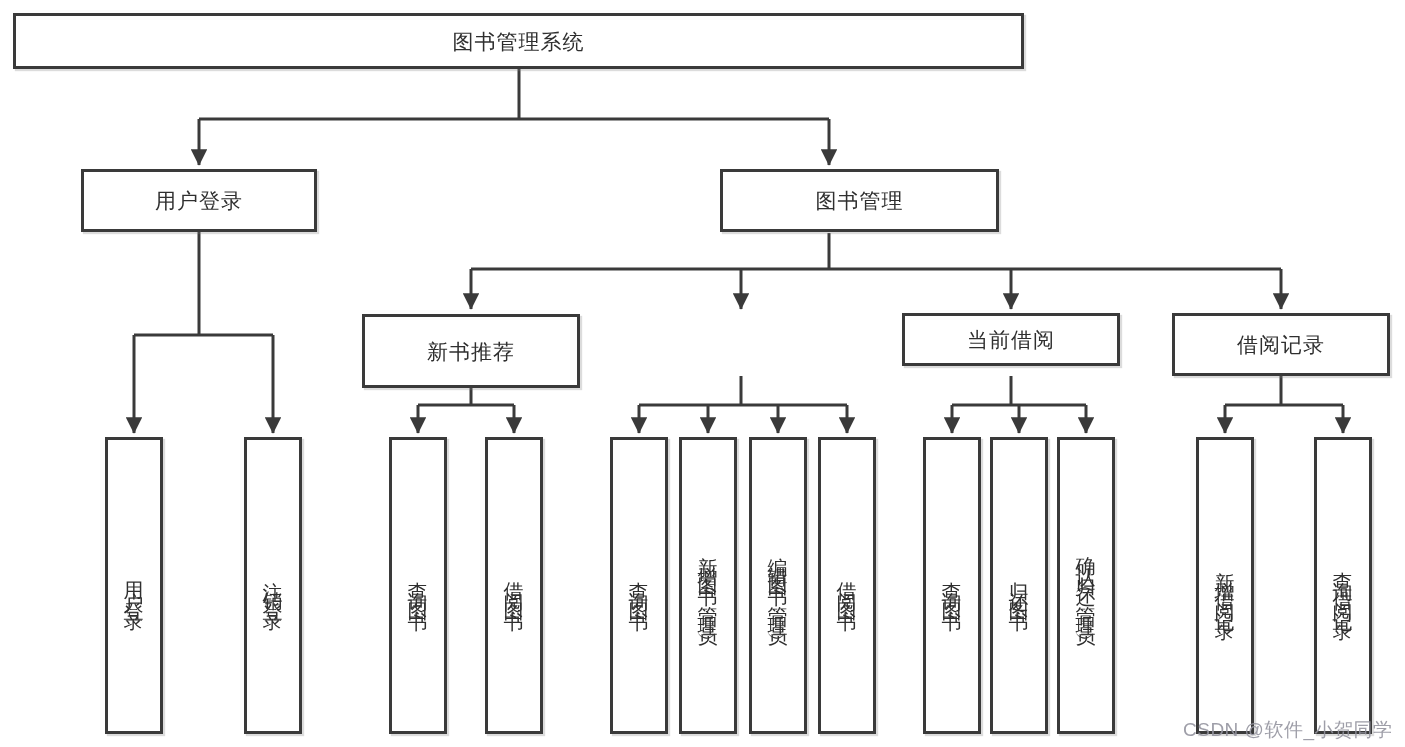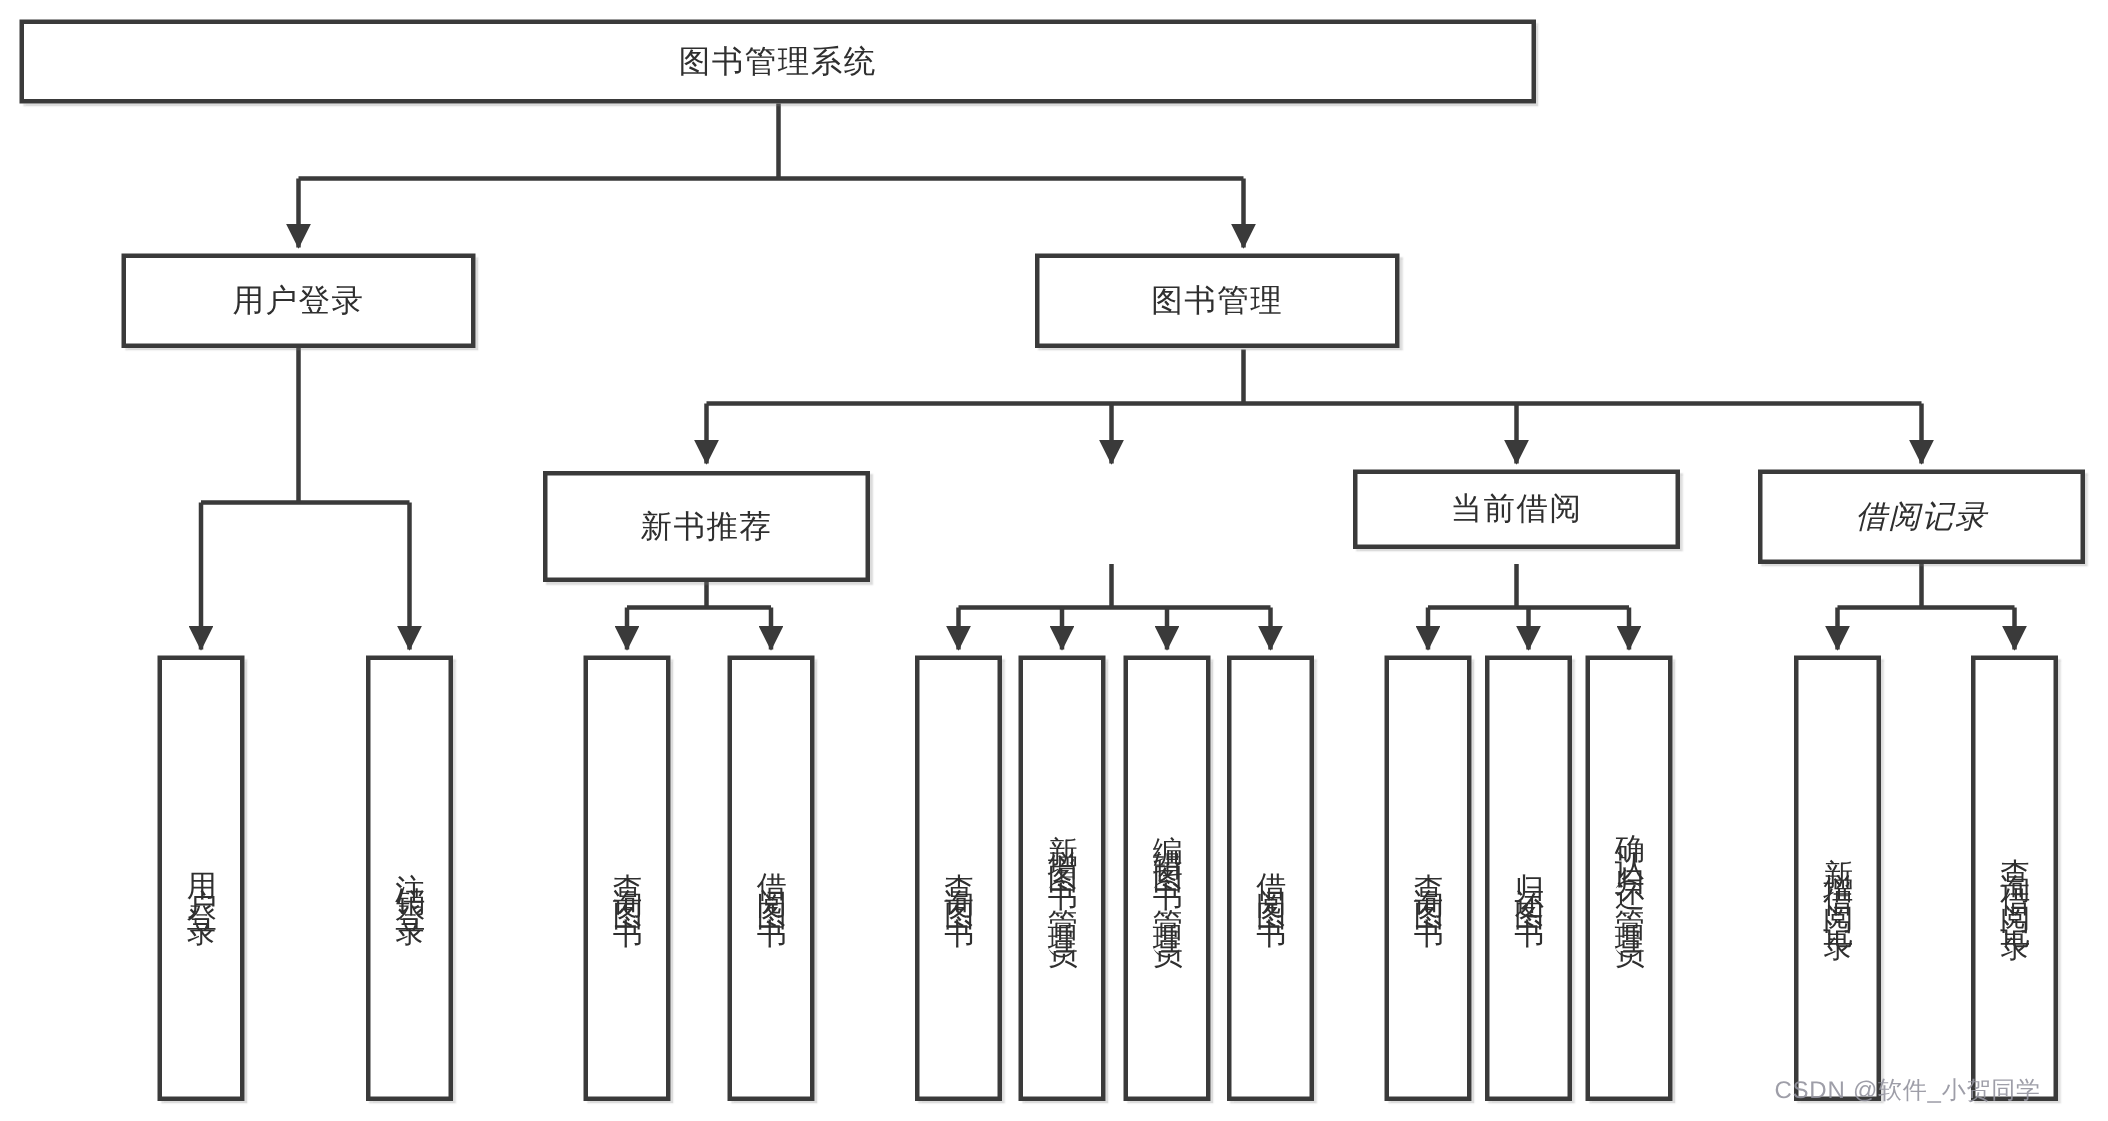--- a/index.html
+++ b/index.html
@@ -34,21 +34,21 @@
     writing-mode: vertical-rl;
     letter-spacing: 10px;
     font-size: 20px;
     padding: 6px 0;
   }
   .box.vertical span { display: inline-block; }
   #watermark {
     position: absolute;
     left: 1183px;
     top: 717px;
-    font-size: 16px;
+    font-size: 19px;
     letter-spacing: 0.5px;
     color: rgba(148, 148, 158, 0.9);
     white-space: nowrap;
     z-index: 5;
   }
 </style>
 </head>
 <body>
 
 <div id="canvas">
@@ -102,31 +102,31 @@
     </g>
   </svg>
 
   <div class="box" style="left:13px; top:13px; width:1011px; height:56px;">
     <span>图书管理系统</span>
   </div>
 
   <div class="box" style="left:81px; top:169px; width:236px; height:63px;">
     <span>用户登录</span>
   </div>
-  <div class="box" style="left:690px; top:169px; width:243px; height:63px;">
+  <div class="box" style="left:720px; top:169px; width:279px; height:63px;">
     <span>图书管理</span>
   </div>
 
   <div class="box" style="left:362px; top:314px; width:218px; height:74px;">
     <span>新书推荐</span>
   </div>
   <div class="box" style="left:902px; top:313px; width:218px; height:53px;">
     <span>当前借阅</span>
   </div>
-  <div class="box" style="left:1172px; top:313px; width:218px; height:63px;font-style:italic;">
+  <div class="box" style="left:1172px; top:313px; width:218px; height:63px;">
     <span>借阅记录</span>
   </div>
 
   <div class="box vertical" style="left:105px; top:437px; width:58px; height:297px;">
     <span>用户登录</span>
   </div>
   <div class="box vertical" style="left:244px; top:437px; width:58px; height:297px;">
     <span>注销登录</span>
   </div>
 

